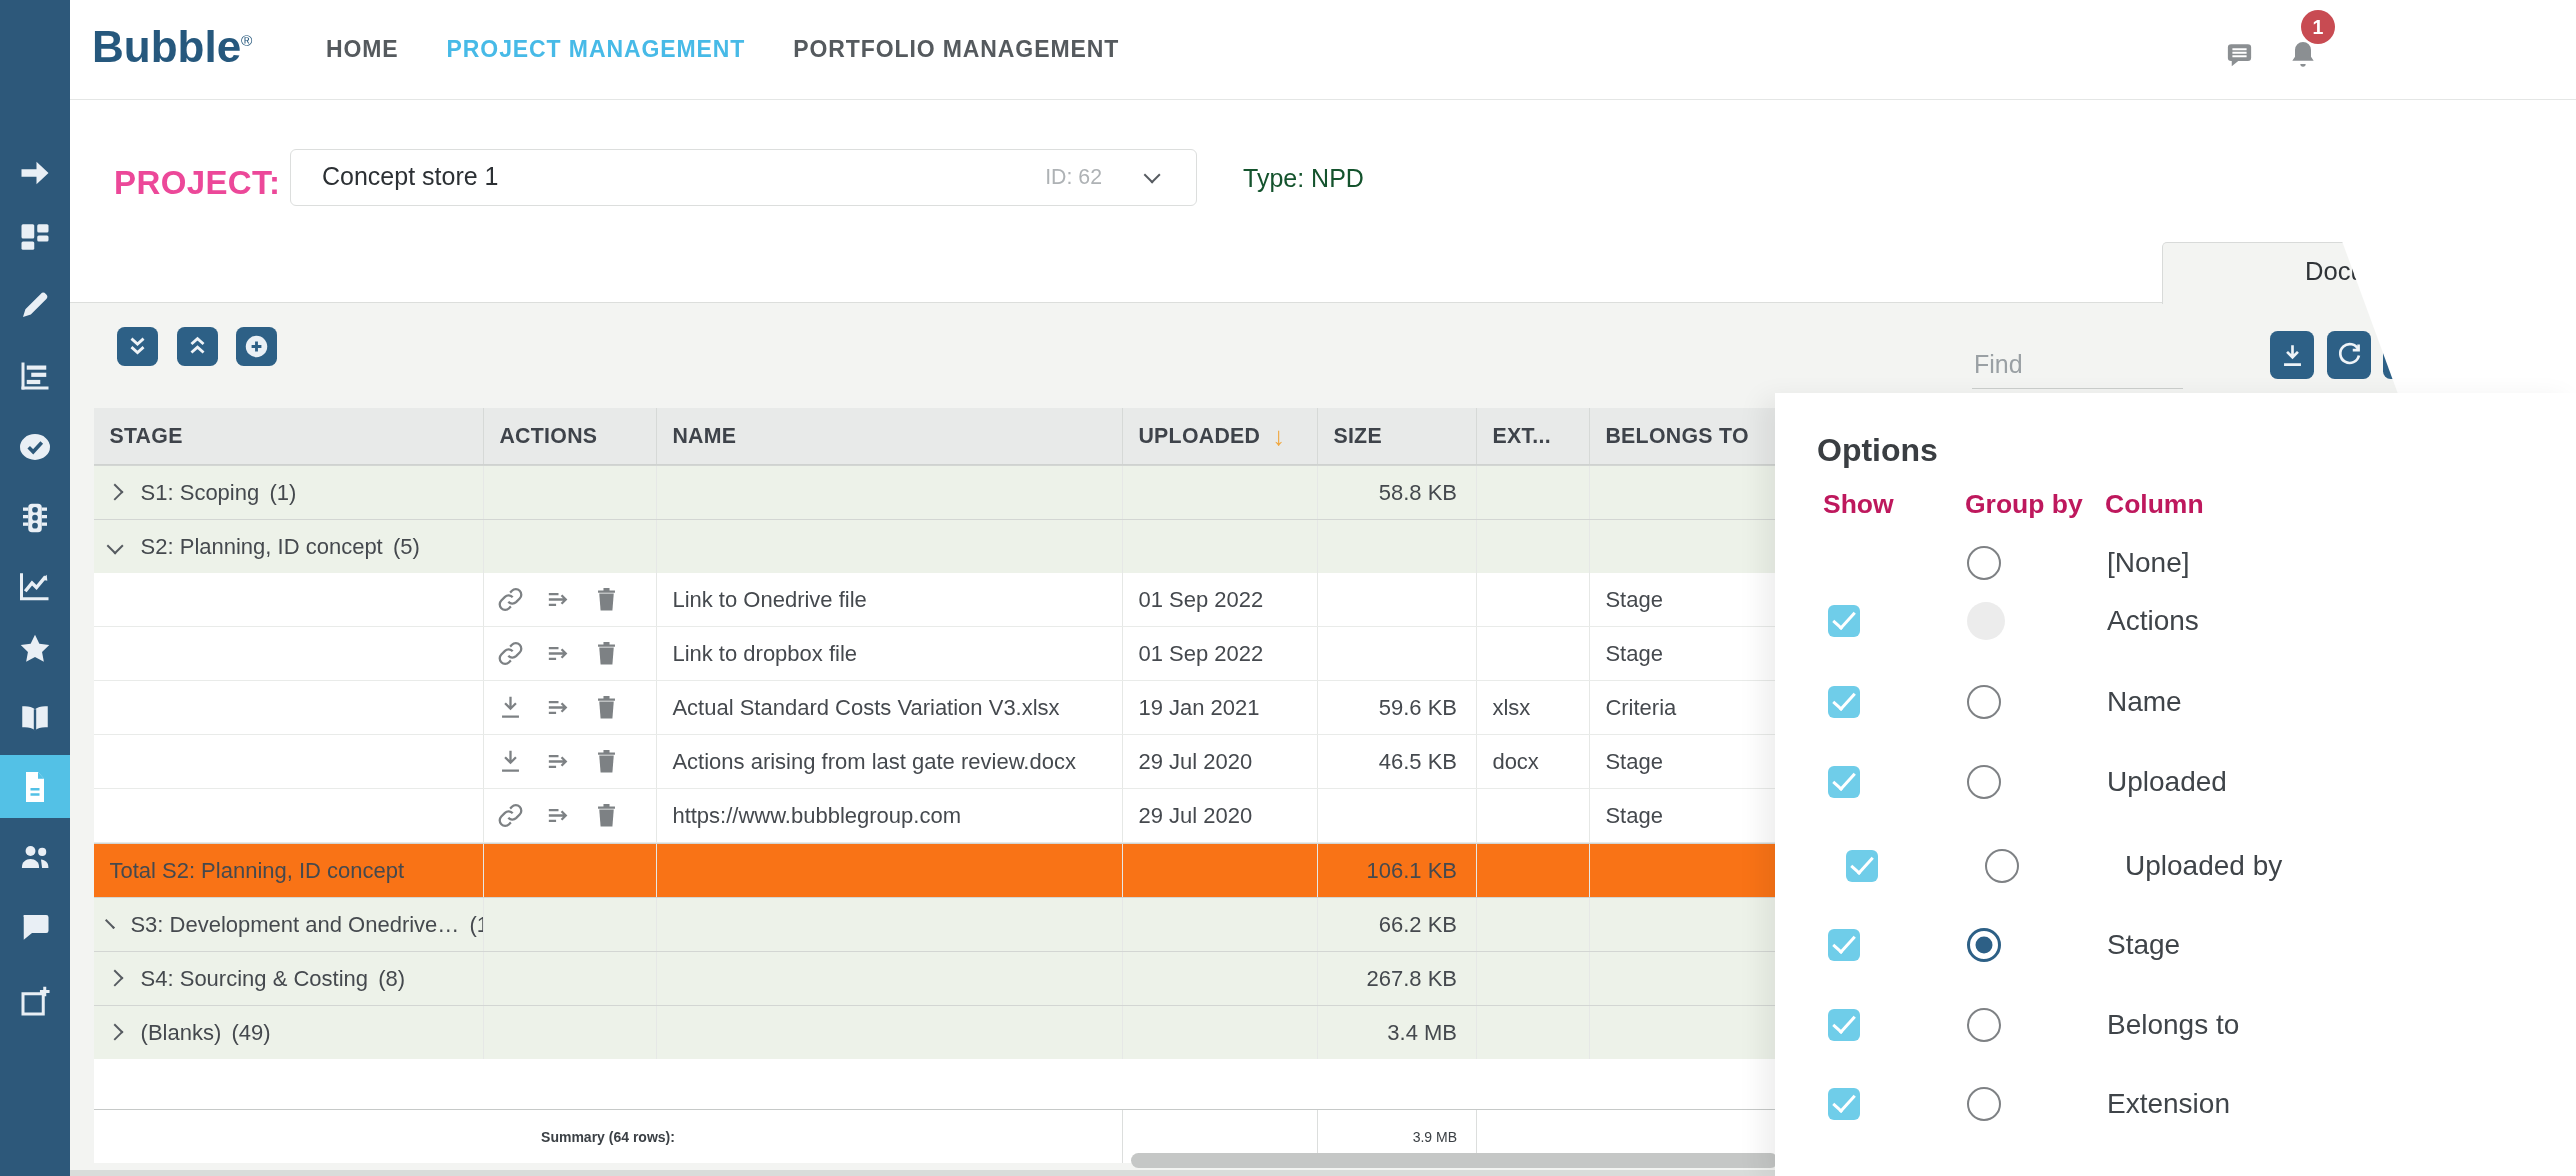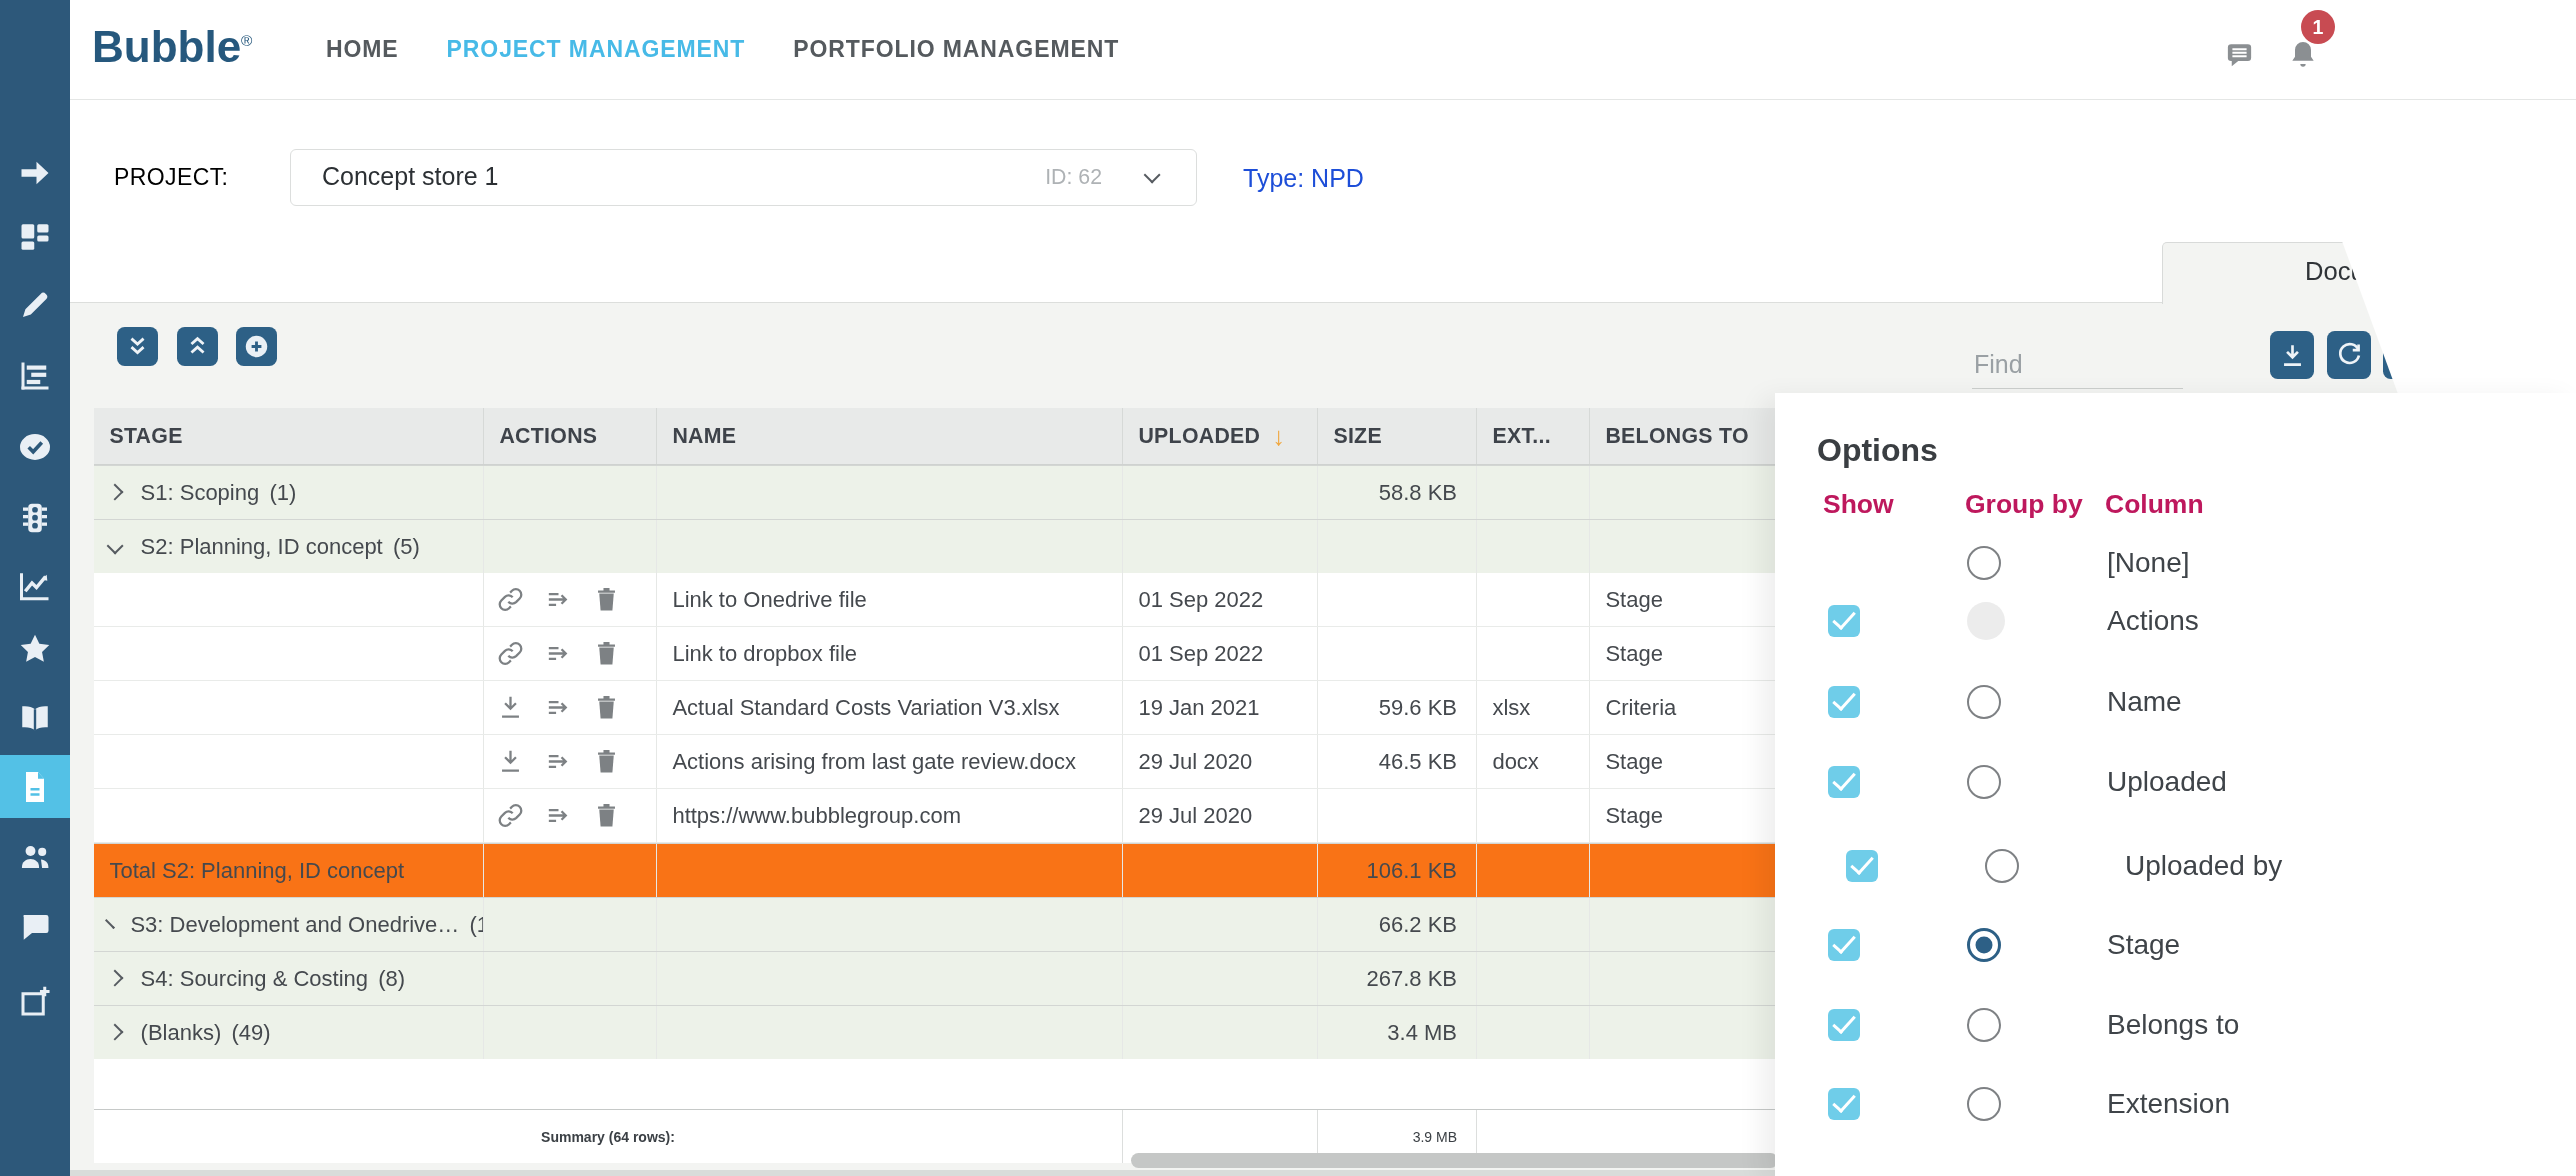--- a/index.html
+++ b/index.html
@@ -13,26 +13,26 @@
           border-bottom:1.7px solid #e4e6e5;z-index:4;}
   .logo{position:absolute;left:22px;top:22px;font-size:44px;font-weight:700;
         color:#26587d;letter-spacing:0;}
   .logo sup{font-size:15.4px;font-weight:400;}
   .nav{position:absolute;left:256px;top:0;height:99px;display:flex;align-items:center;gap:48px;}
   .nav-item{font-size:23px;font-weight:700;letter-spacing:0.9px;color:#555a5e;cursor:pointer;}
   .nav-item.active{color:#47bae7;}
   .top-icons{position:absolute;left:2142px;top:0;height:99px;width:205px;}
 
   
-  .proj-label{left:114px;top:164px;font-size:23px;font-weight:400;letter-spacing:0.4px;color:#000000;}
+  .proj-label{left:114px;top:164px;font-size:33px;font-weight:700;letter-spacing:0.4px;color:#ec4899;}
   .proj-select{left:290px;top:149px;width:905px;height:55px;background:#fff;
                border:1.7px solid #dcdedd;border-radius:6px;cursor:pointer;}
   .proj-name{position:absolute;left:31px;top:12px;font-size:25px;color:#2c3034;}
   .proj-id{position:absolute;right:94px;top:14.5px;font-size:21.3px;color:#aeb2b5;}
-  .proj-type{left:1243px;top:164px;font-size:25px;color:#1d4ed8;}
+  .proj-type{left:1243px;top:164px;font-size:25px;color:#14532d;}
   .chev{display:inline-block;width:10.2px;height:10.2px;border-right:2.6px solid #565b60;
         border-bottom:2.6px solid #565b60;}
   .chev.down{transform:rotate(45deg);}
   .chev.right{transform:rotate(-45deg);}
   .sel-chev{position:absolute;right:38px;top:19px;}
 
   
   .content{left:70px;top:302px;width:2506px;height:874px;background:#f3f4f2;
            border-top:1.7px solid #dcdedc;z-index:0;}
   .bottom-strip{left:70px;top:1170px;width:2506px;height:6px;background:#d9dcda;z-index:1;}

